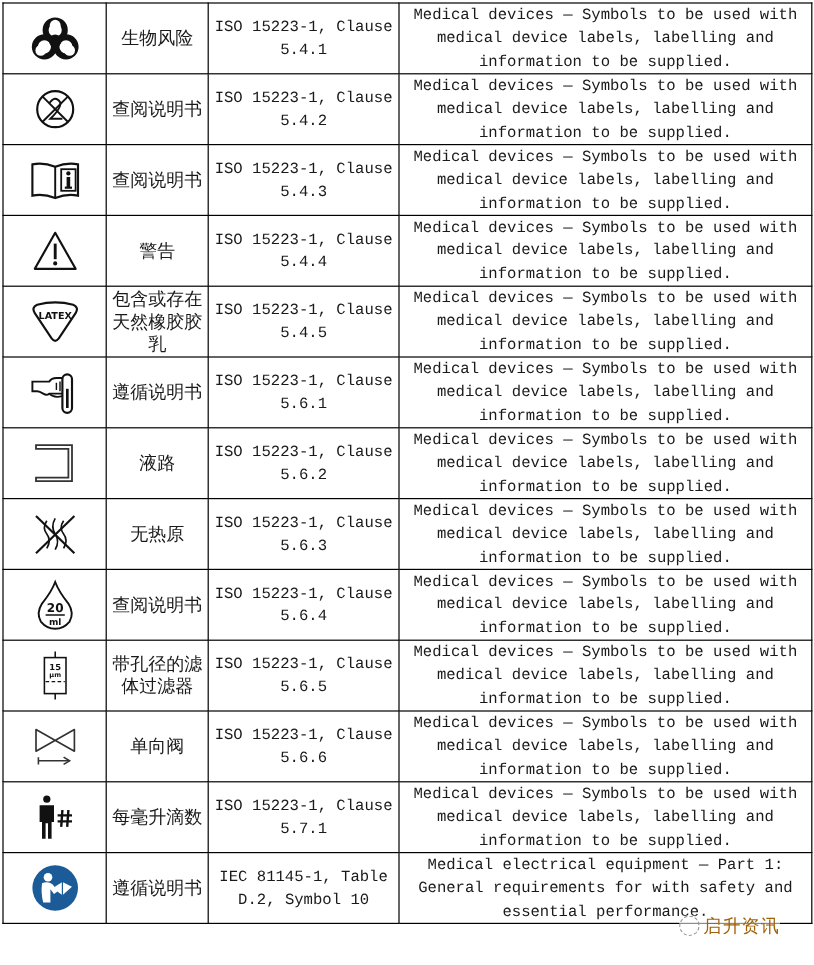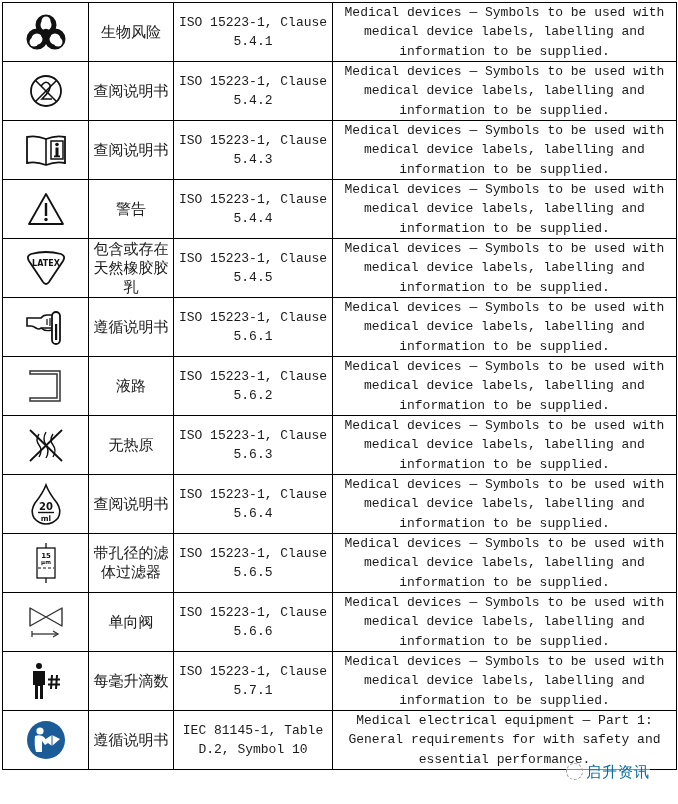--- a/index.html
+++ b/index.html
@@ -28,21 +28,21 @@
     font-size: 13px; line-height: 19px; vertical-align: top; padding-top: 3px; margin-top: 20px;
   }
   td.ref.mid { vertical-align: middle; padding-top: 0; }
   td.title {
     font-family: "Liberation Mono", "DejaVu Sans Mono", monospace;
     font-size: 13px; line-height: 19.3px; vertical-align: top; padding: 1px 2px 0 2px;
   }
   .icon svg { display: block; margin: 0 auto; }
   .watermark {
     position: absolute; left: 566px; top: 763px;
-    font-family: "DejaVu Sans", sans-serif; font-size: 15px; color: #0369a1;
+    font-family: "DejaVu Sans", sans-serif; font-size: 15px; color: #a16207;
     background: rgba(255,255,255,0.55); letter-spacing: 1px;
   }
   .watermark .wm-logo {
     display: inline-block; width: 15px; height: 15px; border: 1px dashed #999;
     border-radius: 50%; vertical-align: -3px; margin-right: 3px;
   }
 </style>
 </head>
 <body>
 

